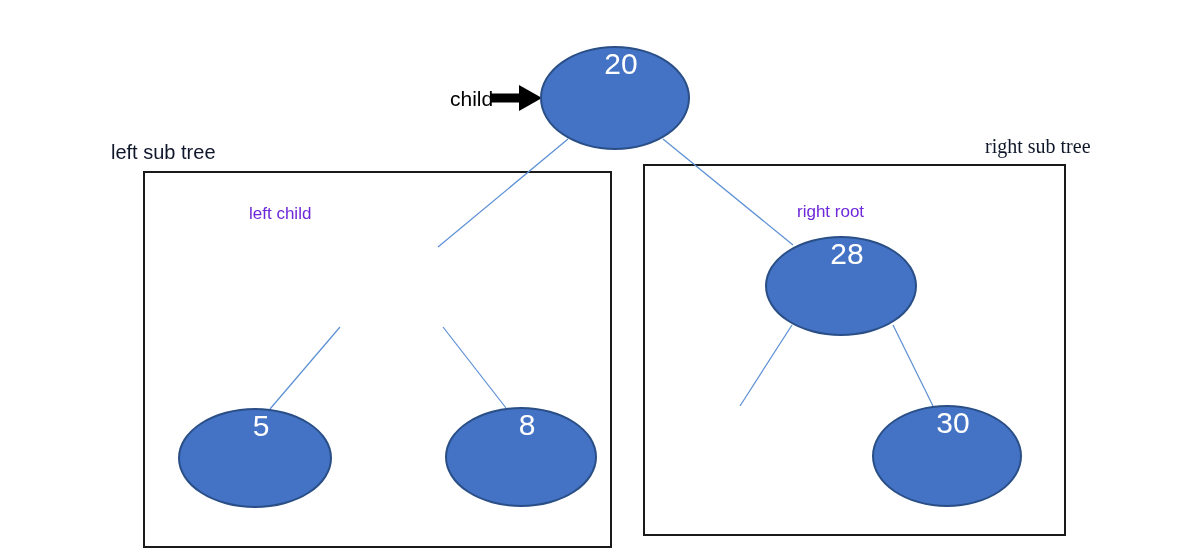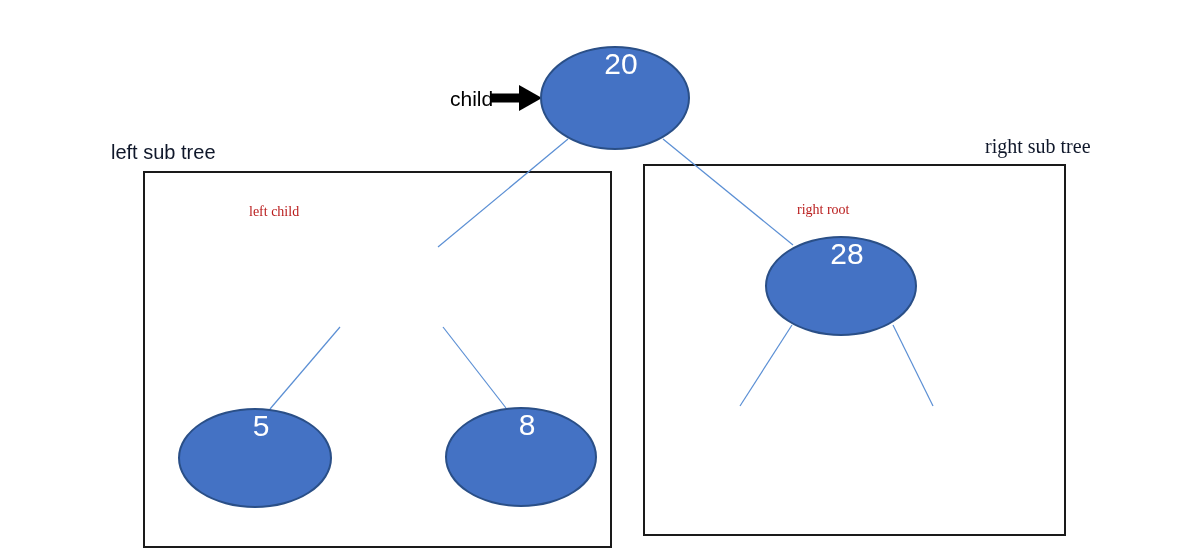--- a/index.html
+++ b/index.html
@@ -33,25 +33,24 @@
   }
   .subtree-label {
     position: absolute;
     font-size: 20px;
     color: #0f172a;
     white-space: nowrap;
     line-height: 1;
   }
   .child-label {
     position: absolute;
-    font-size: 14px;
-    color: #b91c1c;
+    font-size: 17px;
+    color: #6d28d9;
     white-space: nowrap;
     line-height: 1;
-    font-family: Liberation Serif, serif;
   }
   .node {
     position: absolute;
     border-radius: 50%;
     background: #4472C4;
     border: 2px solid #2a4f87;
     box-sizing: border-box;
     display: flex;
     align-items: flex-start;
     justify-content: center;
@@ -115,14 +114,17 @@
 
   <div class="node" style="left:178px; top:408px; width:154px; height:100px;">
     <span class="node-label">5</span>
   </div>
 
   <div class="node" style="left:445px; top:407px; width:152px; height:100px;">
     <span class="node-label">8</span>
   </div>
 
 
+  <div class="node" style="left:872px; top:405px; width:150px; height:102px;">
+    <span class="node-label">30</span>
+  </div>
 
 </div>
 
 </body></html>

